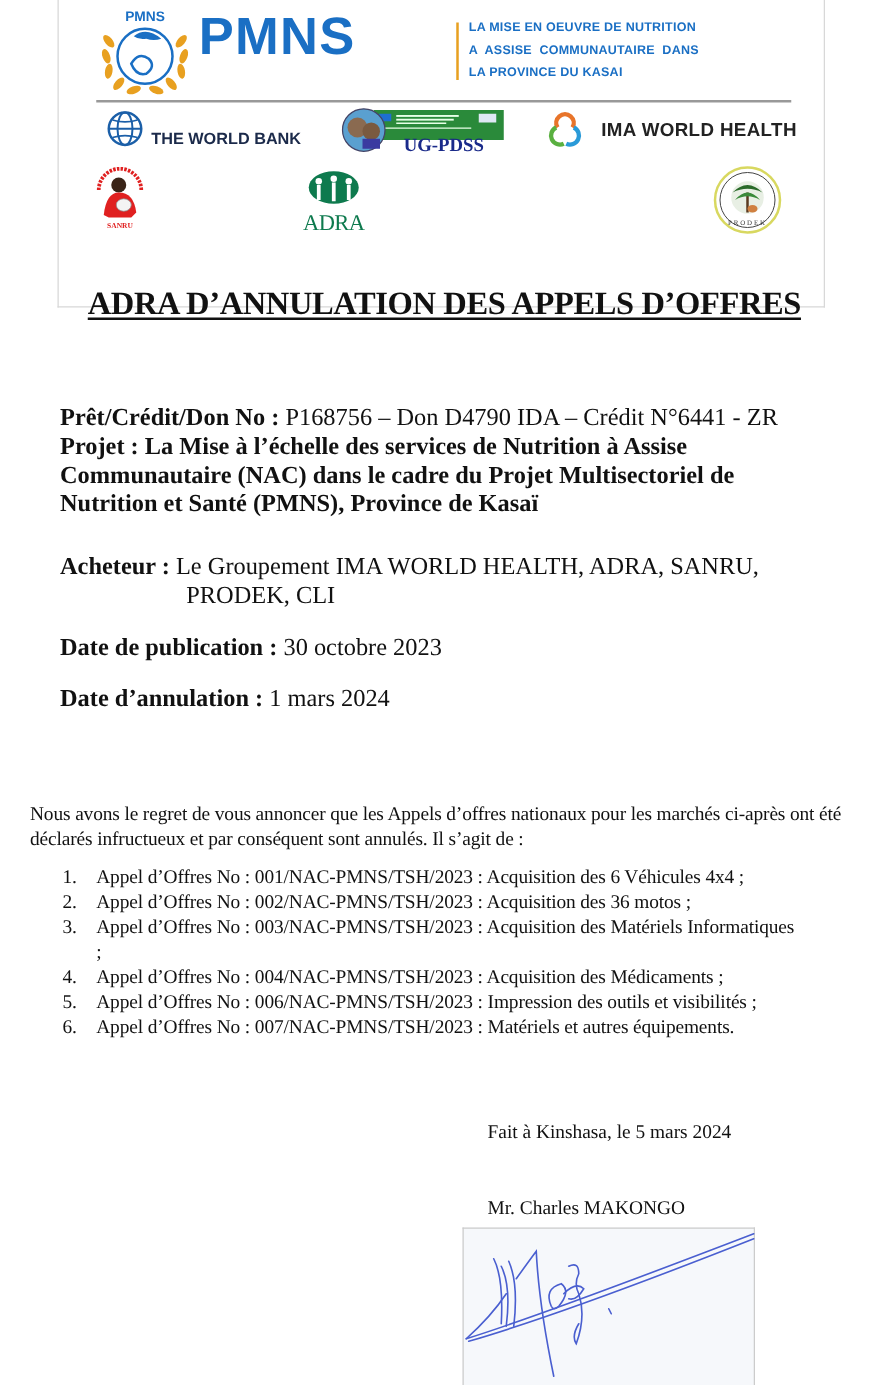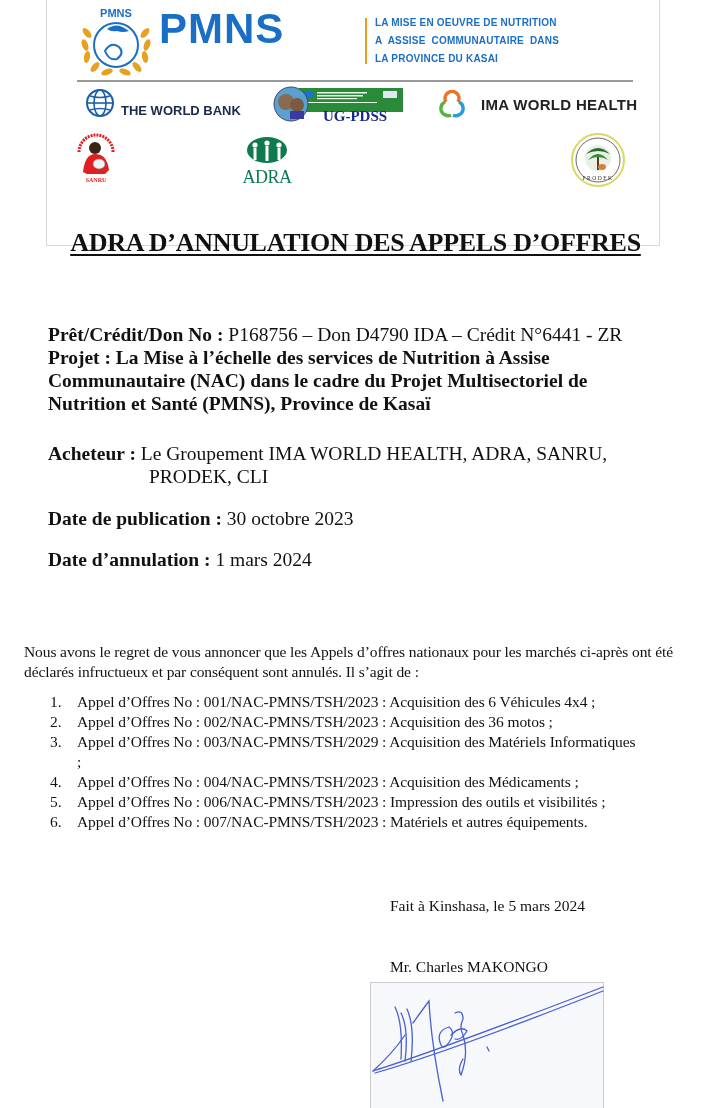--- a/index.html
+++ b/index.html
@@ -205,21 +205,21 @@
   <div class="list-item">
     <span class="list-num">1.</span>
     <span class="list-text">Appel d’Offres No : 001/NAC-PMNS/TSH/2023 : Acquisition des 6 Véhicules 4x4 ;</span>
   </div>
   <div class="list-item">
     <span class="list-num">2.</span>
     <span class="list-text">Appel d’Offres No : 002/NAC-PMNS/TSH/2023 : Acquisition des 36 motos ;</span>
   </div>
   <div class="list-item">
     <span class="list-num">3.</span>
-    <span class="list-text" style="max-width:560px">Appel d’Offres No : 003/NAC-PMNS/TSH/2029 : Acquisition des Matériels Informatiques ;</span>
+    <span class="list-text" style="max-width:560px">Appel d’Offres No : 003/NAC-PMNS/TSH/2023 : Acquisition des Matériels Informatiques ;</span>
   </div>
   <div class="list-item">
     <span class="list-num">4.</span>
     <span class="list-text">Appel d’Offres No : 004/NAC-PMNS/TSH/2023 : Acquisition des Médicaments ;</span>
   </div>
   <div class="list-item">
     <span class="list-num">5.</span>
     <span class="list-text">Appel d’Offres No : 006/NAC-PMNS/TSH/2023 : Impression des outils et visibilités ;</span>
   </div>
   <div class="list-item">

